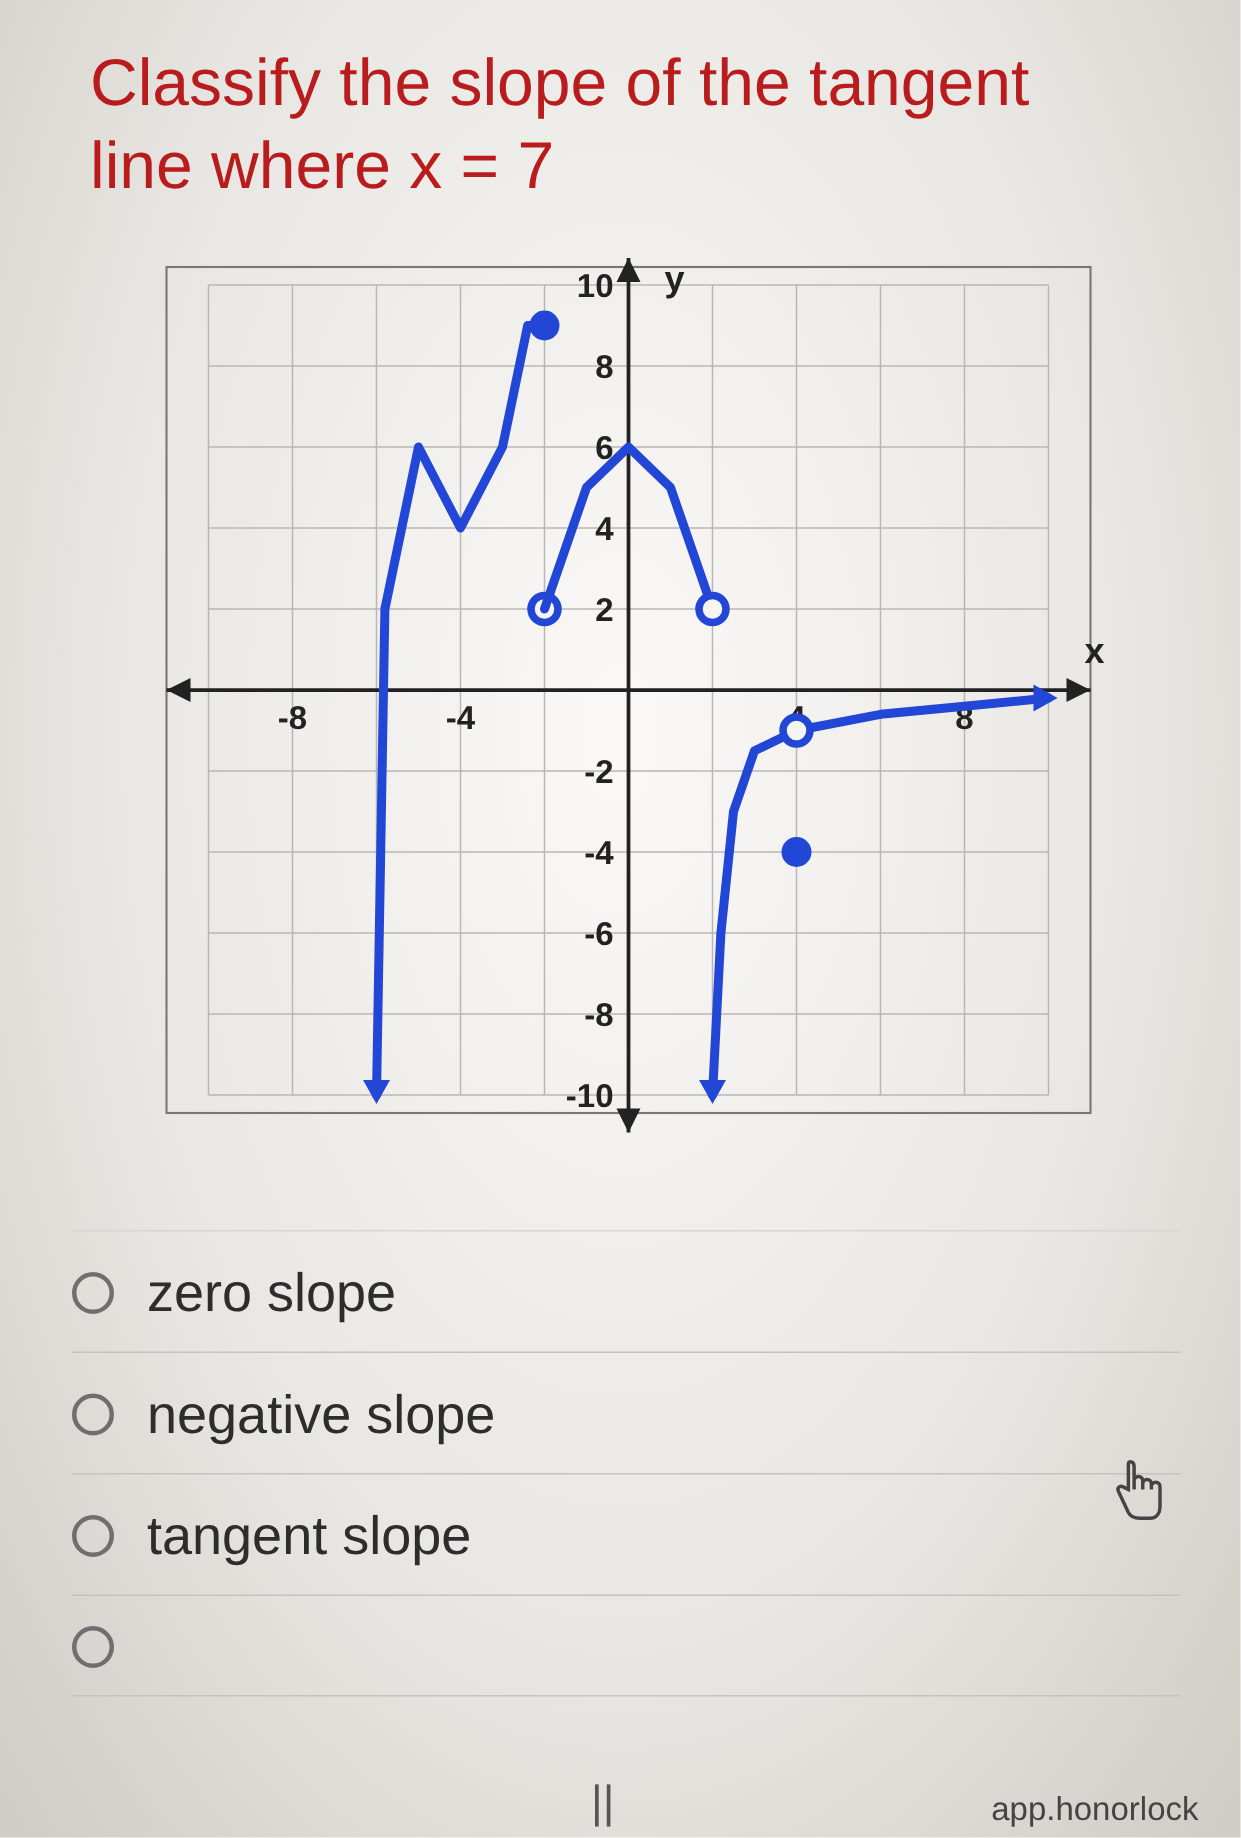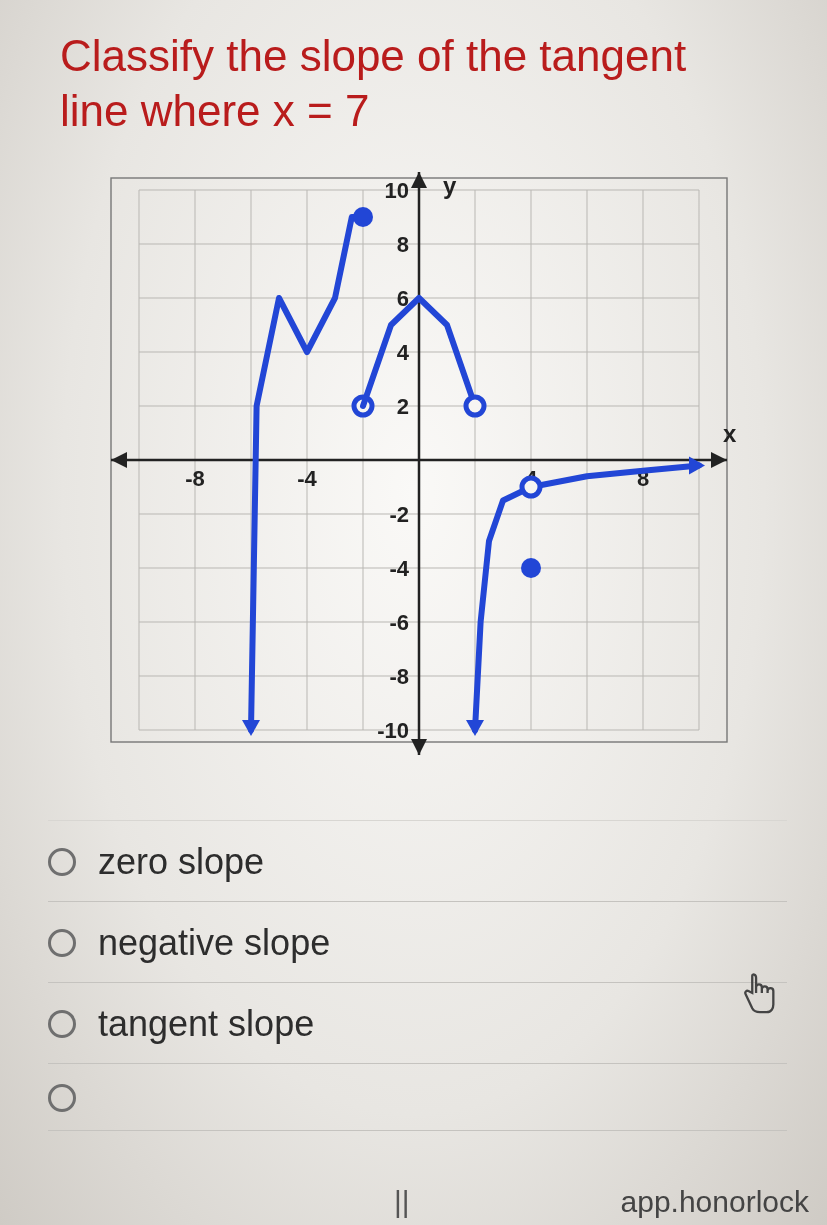--- a/index.html
+++ b/index.html
@@ -60,23 +60,23 @@
   right:46px;
   top:970px;
   width:46px;
   height:46px;
 }
 
 
 .pause { position:absolute; left:394px; bottom:6px; font-size:30px; color:#555; }
 .footer-url {
   position:absolute;
-  right:18px;
+  right:28px;
   bottom:6px;
-  font-size:30px;
+  font-size:22px;
   color:#444;
 }
 
 </style>
 </head>
 <body>
 
 <div class="question">
   <div>Classify the slope of the tangent</div>
   <div>line where x = 7</div>

